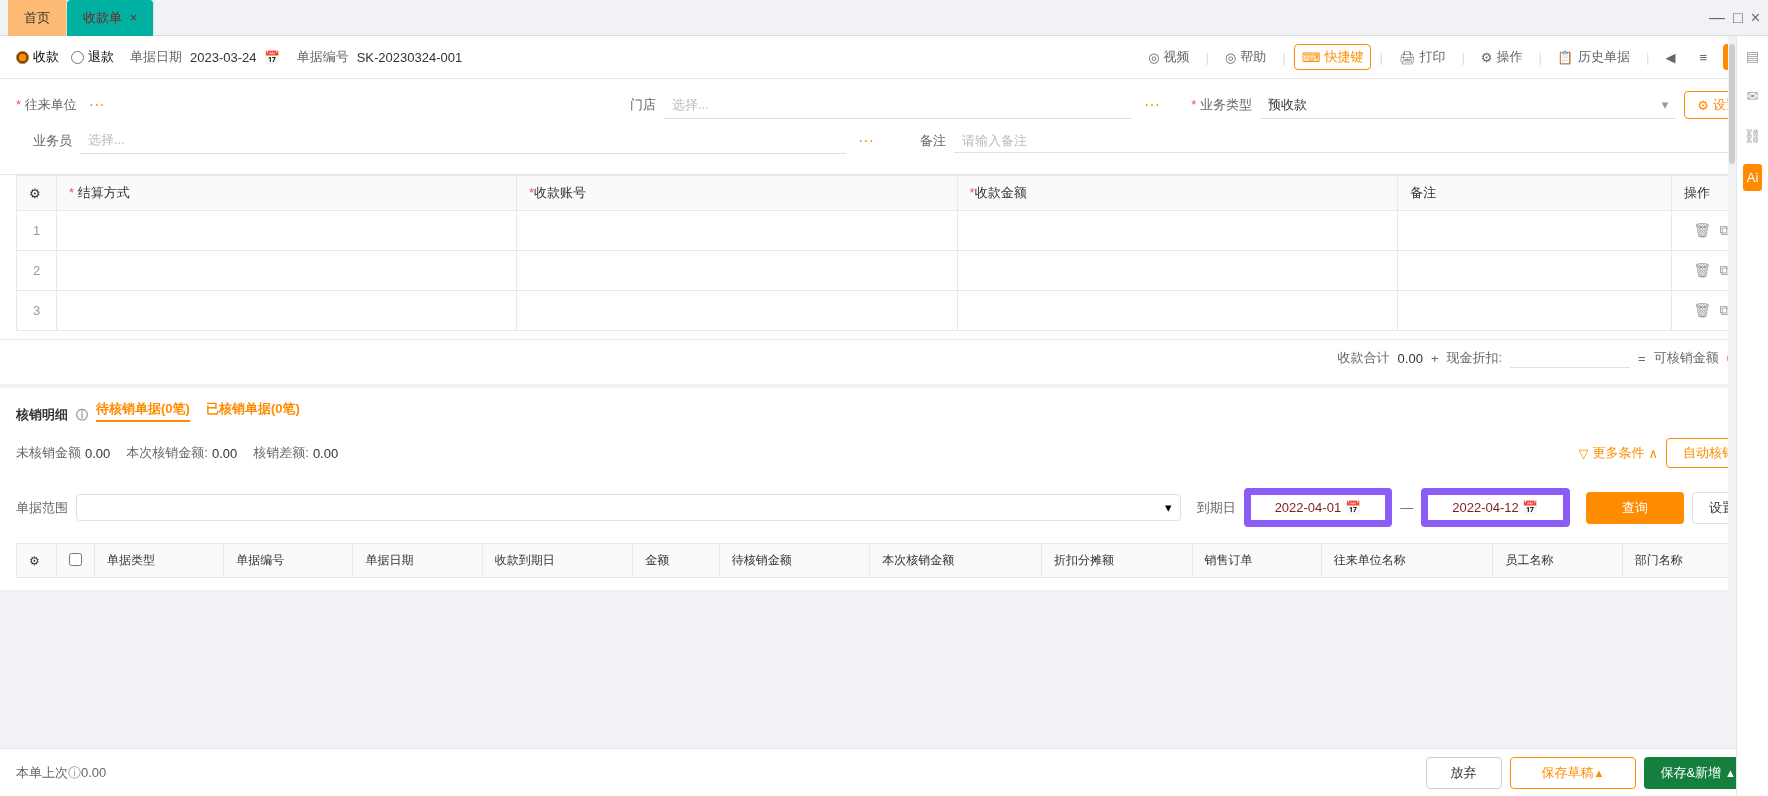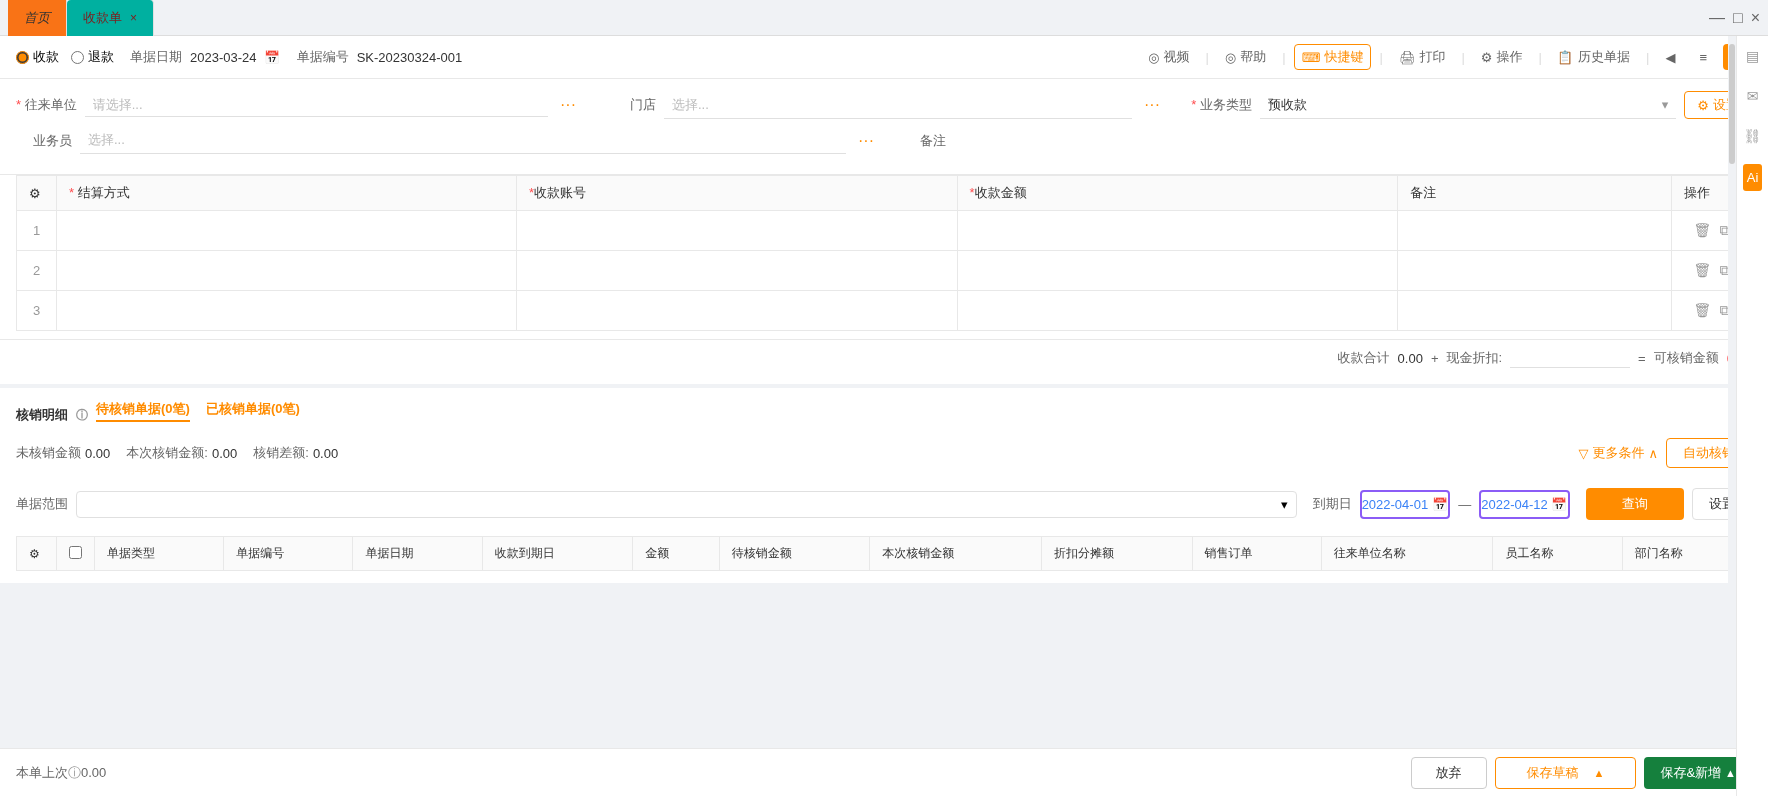--- a/index.html
+++ b/index.html
@@ -10,21 +10,21 @@
       display: flex; align-items: center;
       background: #f0f2f5; height: 36px;
       border-bottom: 1px solid #ddd;
       padding: 0 8px;
     }
     .tab-item {
       display: flex; align-items: center; height: 36px;
       padding: 0 16px; cursor: pointer; font-size: 13px;
       color: #333; border-right: 1px solid #e0e0e0;
     }
-    .tab-item.home { background: #f97316; color: #333; font-style: italic; }
+    .tab-item.home { background: #fdba74; color: #333; }
     .tab-item.active { background: #00b0a0; color: #7f1d1d; border-radius: 4px 4px 0 0; }
     .tab-item .close-btn { margin-left: 8px; font-size: 12px; cursor: pointer; }
     .tab-bar-right { margin-left: auto; display: flex; gap: 8px; }
     .tab-bar-right span { cursor: pointer; font-size: 16px; color: #666; }
 
     
     .main-content { background: #fff; margin: 0; padding: 0; }
 
     
     .toolbar-row {
@@ -131,23 +131,23 @@
     }
     .filter-field { display: flex; align-items: center; gap: 8px; flex: 1; }
     .filter-label { color: #666; white-space: nowrap; }
     .filter-select {
       flex: 1; border: 1px solid #e0e0e0; border-radius: 4px;
       padding: 5px 8px; background: #fff; cursor: pointer;
       display: flex; align-items: center; justify-content: space-between;
     }
     .filter-date-group { display: flex; align-items: center; gap: 8px; }
     .filter-date-input {
-      border: 2px solid #8b5cf6; border-radius: 4px;
-      padding: 5px 0; background: #fff; cursor: pointer;
-      display: flex; align-items: center; gap: 4px; color: #3b82f6;
+      border: 7px solid #8b5cf6; border-radius: 4px;
+      padding: 5px 24px; background: #fff; cursor: pointer;
+      display: flex; align-items: center; gap: 4px; color: #7f1d1d;
     }
     .filter-date-sep { color: #666; }
     .filter-actions { display: flex; gap: 8px; }
     .query-btn {
       background: #ff8c00; color: #fff; border: none; border-radius: 4px;
       padding: 6px 36px; cursor: pointer; font-size: 13px;
     }
     .settings-btn2 {
       background: #fff; border: 1px solid #e0e0e0; border-radius: 4px;
       padding: 6px 16px; cursor: pointer; color: #333; font-size: 13px;
@@ -171,21 +171,21 @@
     .footer-info { display: flex; align-items: center; color: #666; }
     .footer-info .info-icon { cursor: pointer; color: #999; }
     .footer-actions { margin-left: auto; display: flex; gap: 8px; }
     .abandon-btn {
       background: #fff; border: 1px solid #ccc; border-radius: 4px;
       padding: 6px 24px; cursor: pointer; color: #333; font-size: 13px;
     }
     .save-draft-btn {
       background: #fff; border: 1px solid #ff8c00; color: #ff8c00;
       border-radius: 4px; padding: 6px 31px; cursor: pointer; font-size: 13px;
-      display: flex; align-items: center; gap: 15px;
+      display: flex; align-items: center; gap: 0;
     }
     .save-new-btn {
       background: #15803d; color: #fff; border: none; border-radius: 4px;
       padding: 6px 16px; cursor: pointer; font-size: 13px;
       display: flex; align-items: center; gap: 4px;
     }
     .btn-arrow { font-size: 11px; }
 
     
     .right-sidebar {
@@ -287,21 +287,20 @@
         <span>编</span>
       </button>
     </div>
   </div>
 
   <div class="form-section">
     <div class="form-row">
 
       <div class="form-field" style="flex:2; margin-right:20px;">
         <span class="form-label required">往来单位</span>
-        <input class="form-input" type="text" placeholder="请选择..." style="">
         <span class="form-more">···</span>
       </div>
 
       <div class="form-field" style="flex:2; margin-right:24px;">
         <span class="form-label">门店</span>
         <div class="form-select-display">
           <span class="placeholder">选择...</span>
         </div>
         <span class="form-more">···</span>
       </div>
@@ -324,20 +323,21 @@
         <span class="form-label">业务员</span>
         <div class="form-select-display">
           <span class="placeholder">选择...</span>
         </div>
         <span class="form-more">···</span>
       </div>
 
 
       <div class="form-field" style="flex:2;">
         <span class="form-label">备注</span>
+        <input class="form-input" type="text" placeholder="请输入备注" style="">
       </div>
     </div>
   </div>
 
   <div class="table-section">
     <table class="data-table">
       <thead>
         <tr>
           <th class="gear-col">⚙</th>
           <th><span class="form-label required" style="color:#333;font-weight:500;">结算方式</span></th>

